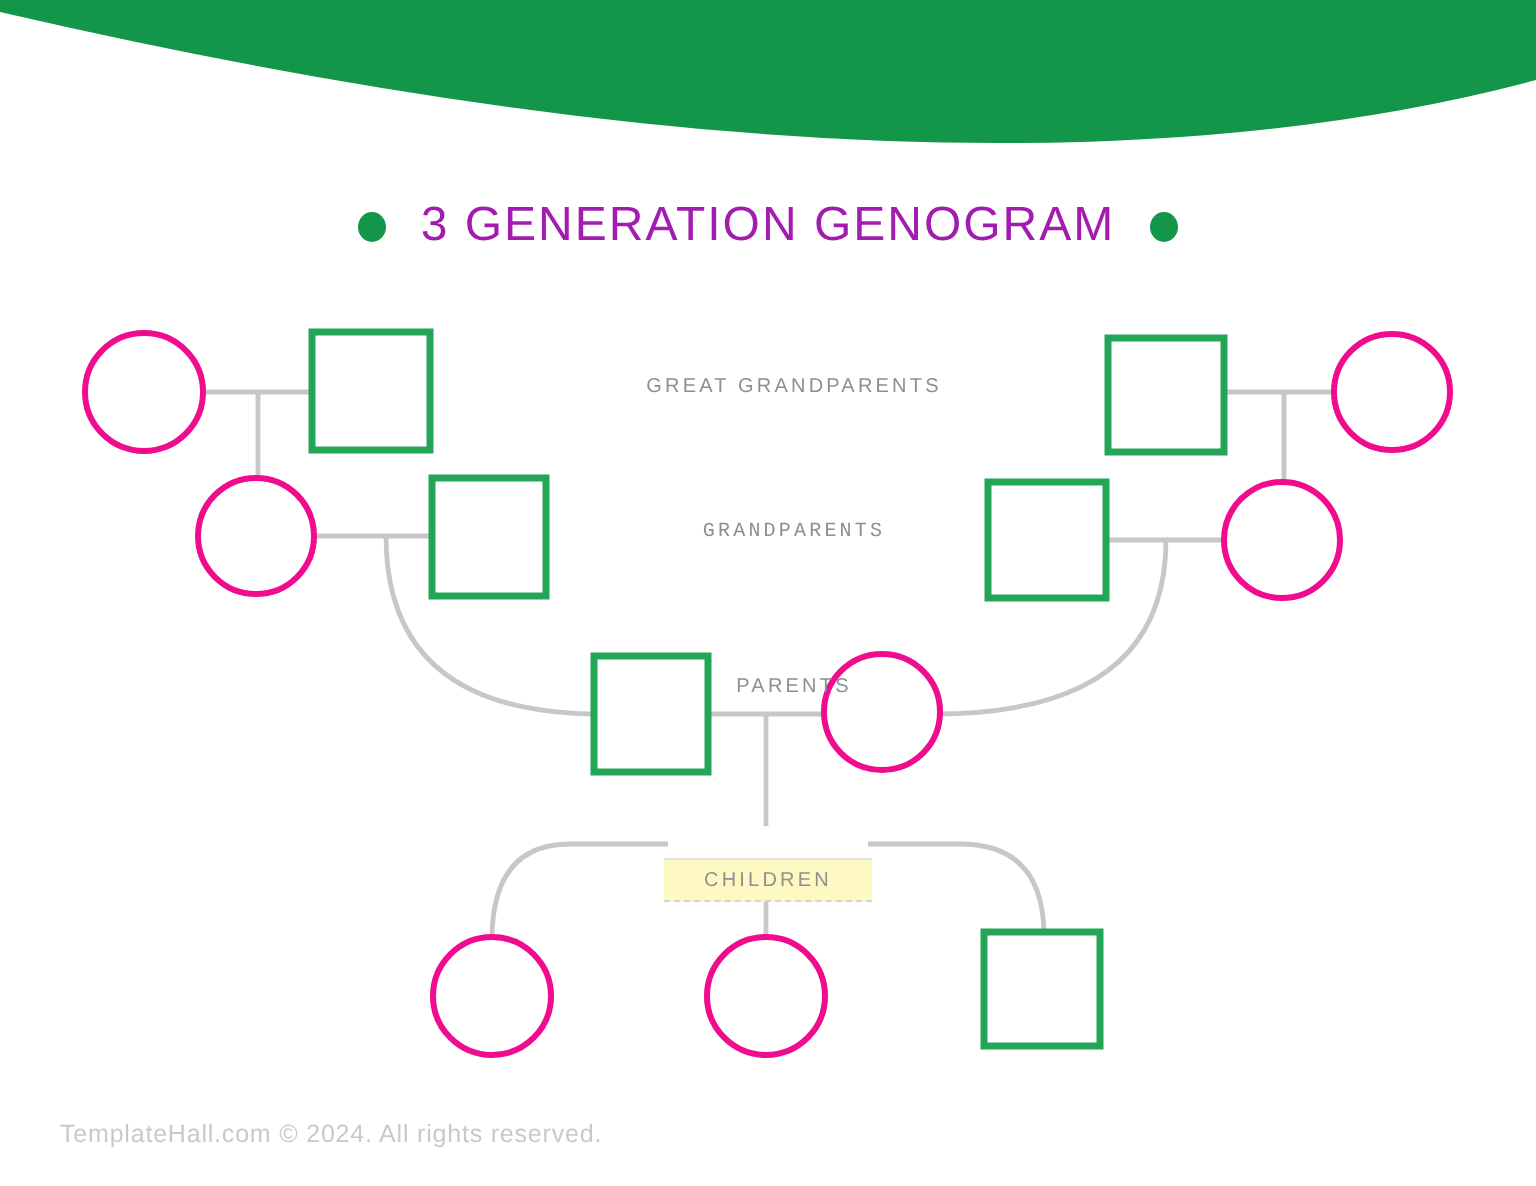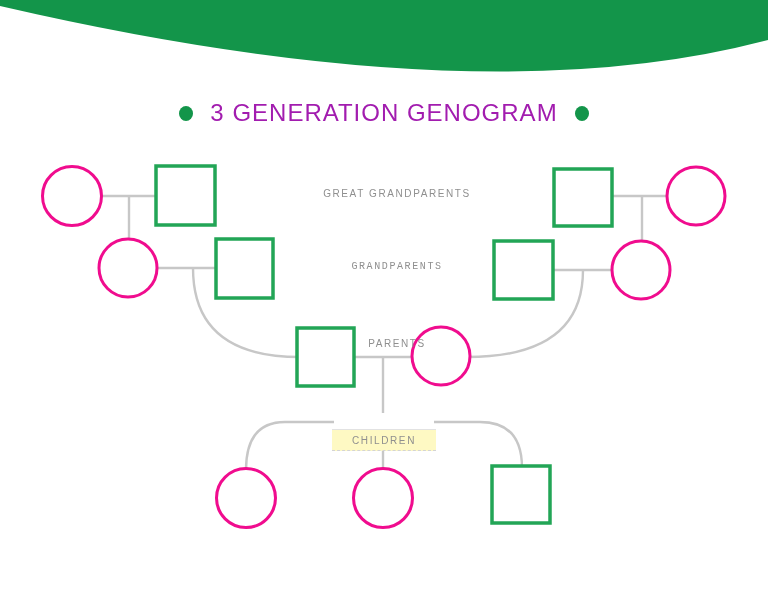--- a/index.html
+++ b/index.html
@@ -106,14 +106,15 @@
     </g>
   </svg>
 
   <div class="gen-label" style="left:384px;top:188px;">GREAT GRANDPARENTS</div>
   <div class="gen-label" style="left:384px;top:261px;font-family:Liberation Mono, monospace;">GRANDPARENTS</div>
   <div class="gen-label" style="left:384px;top:338px;">PARENTS</div>
   <div class="children-box">
     <span class="gen-label-inline">CHILDREN</span>
   </div>
 
+  <div class="footer-copy">TemplateHall.com © 2024. All rights reserved.</div>
 
 </div>
 
 </body></html>

